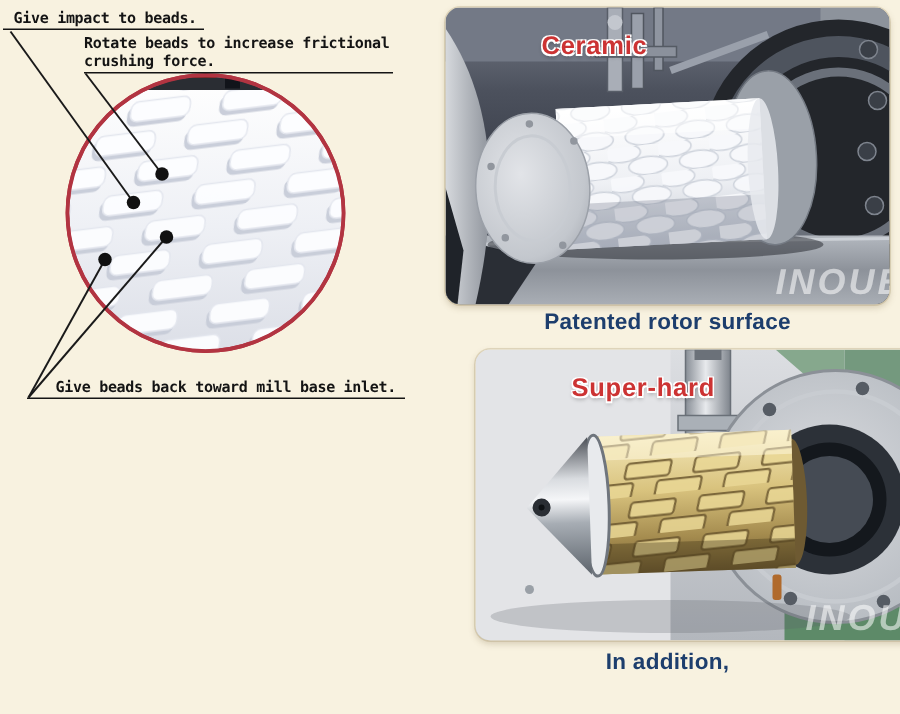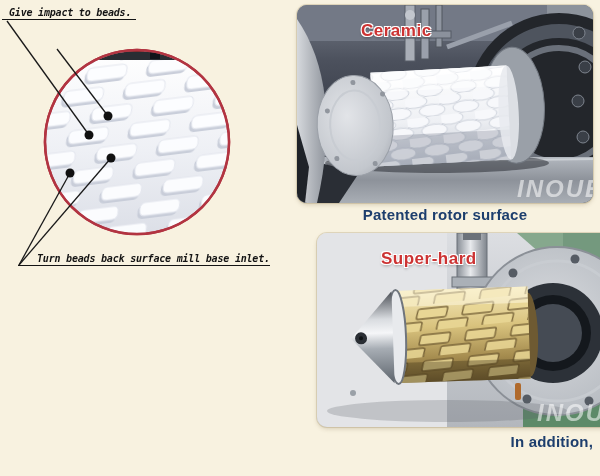--- a/index.html
+++ b/index.html
@@ -2,21 +2,21 @@
 <html><head>
 <meta charset="utf-8">
 <style>
   html,body{margin:0;padding:0;}
   .canvas{
     position:relative; width:600px; height:476px;
     background:#f8f2e0; overflow:hidden;
     font-family:"Liberation Sans", sans-serif;
   }
   
-  .diagram{position:absolute;left:0;top:0;width:252px;height:300px;font-style:italic;}
+  .diagram{position:absolute;left:0;top:0;width:252px;height:300px;}
   .diagram svg{position:absolute;left:0;top:0;}
   .callout{
     position:absolute;
     font-family:"DejaVu Sans Mono", monospace;
     font-size:10px; font-weight:bold; line-height:12px;
     color:#141414; border-bottom:1.5px solid #141414;
     letter-spacing:-0.2px; white-space:nowrap;
   }
   .callout .ln{display:block;}
   #co-give{left:2px;top:7px;width:134px;text-indent:7px;}
@@ -40,21 +40,21 @@
     position:absolute;right:-10px;bottom:0;
     font-size:24px;font-weight:bold;font-style:italic;
     color:rgba(255,255,255,.55);letter-spacing:2px;
   }
   .caption{
     position:absolute;left:297px;width:296px;
     color:#1d3e6d;font-size:15px;font-weight:bold;line-height:17px;
     letter-spacing:.2px;
   }
   #caption-ceramic{top:206px;text-align:center;}
-  #caption-superhard{top:433px;text-align:right;}
+  #caption-superhard{top:433px;text-align:center;}
 </style>
 </head>
 <body>
 
 <div class="canvas">
 
   <div class="diagram">
     <svg width="296" height="300" viewBox="0 0 296 300">
       <defs>
         <linearGradient id="circGrad" x1="0" y1="0" x2="0" y2="1">
@@ -97,21 +97,25 @@
 
       <g fill="#111">
         <circle cx="89" cy="135" r="4.5"></circle>
         <circle cx="108" cy="116" r="4.5"></circle>
         <circle cx="111" cy="158" r="4.5"></circle>
         <circle cx="70" cy="173" r="4.5"></circle>
       </g>
     </svg>
 
     <div class="callout" id="co-give">Give impact to beads.</div>
-    <div class="callout" id="co-turn">Turn beads back surface mill base inlet.</div>
+    <div class="callout" id="co-rotate">
+      <span class="ln">Rotate beads to increase frictional</span>
+      <span class="ln">crushing force.</span>
+    </div>
+    <div class="callout" id="co-turn">Give beads back toward mill base inlet.</div>
   </div>
 
   <div class="figure" id="fig-ceramic">
     <svg width="296" height="198" viewBox="0 0 296 198">
       <defs>
         <linearGradient id="c-bg" x1="0" y1="0" x2="0" y2="1">
           <stop offset="0" stop-color="#767c88"></stop>
           <stop offset="0.28" stop-color="#4c515d"></stop>
           <stop offset="0.62" stop-color="#353a45"></stop>
           <stop offset="1" stop-color="#2c3039"></stop>

